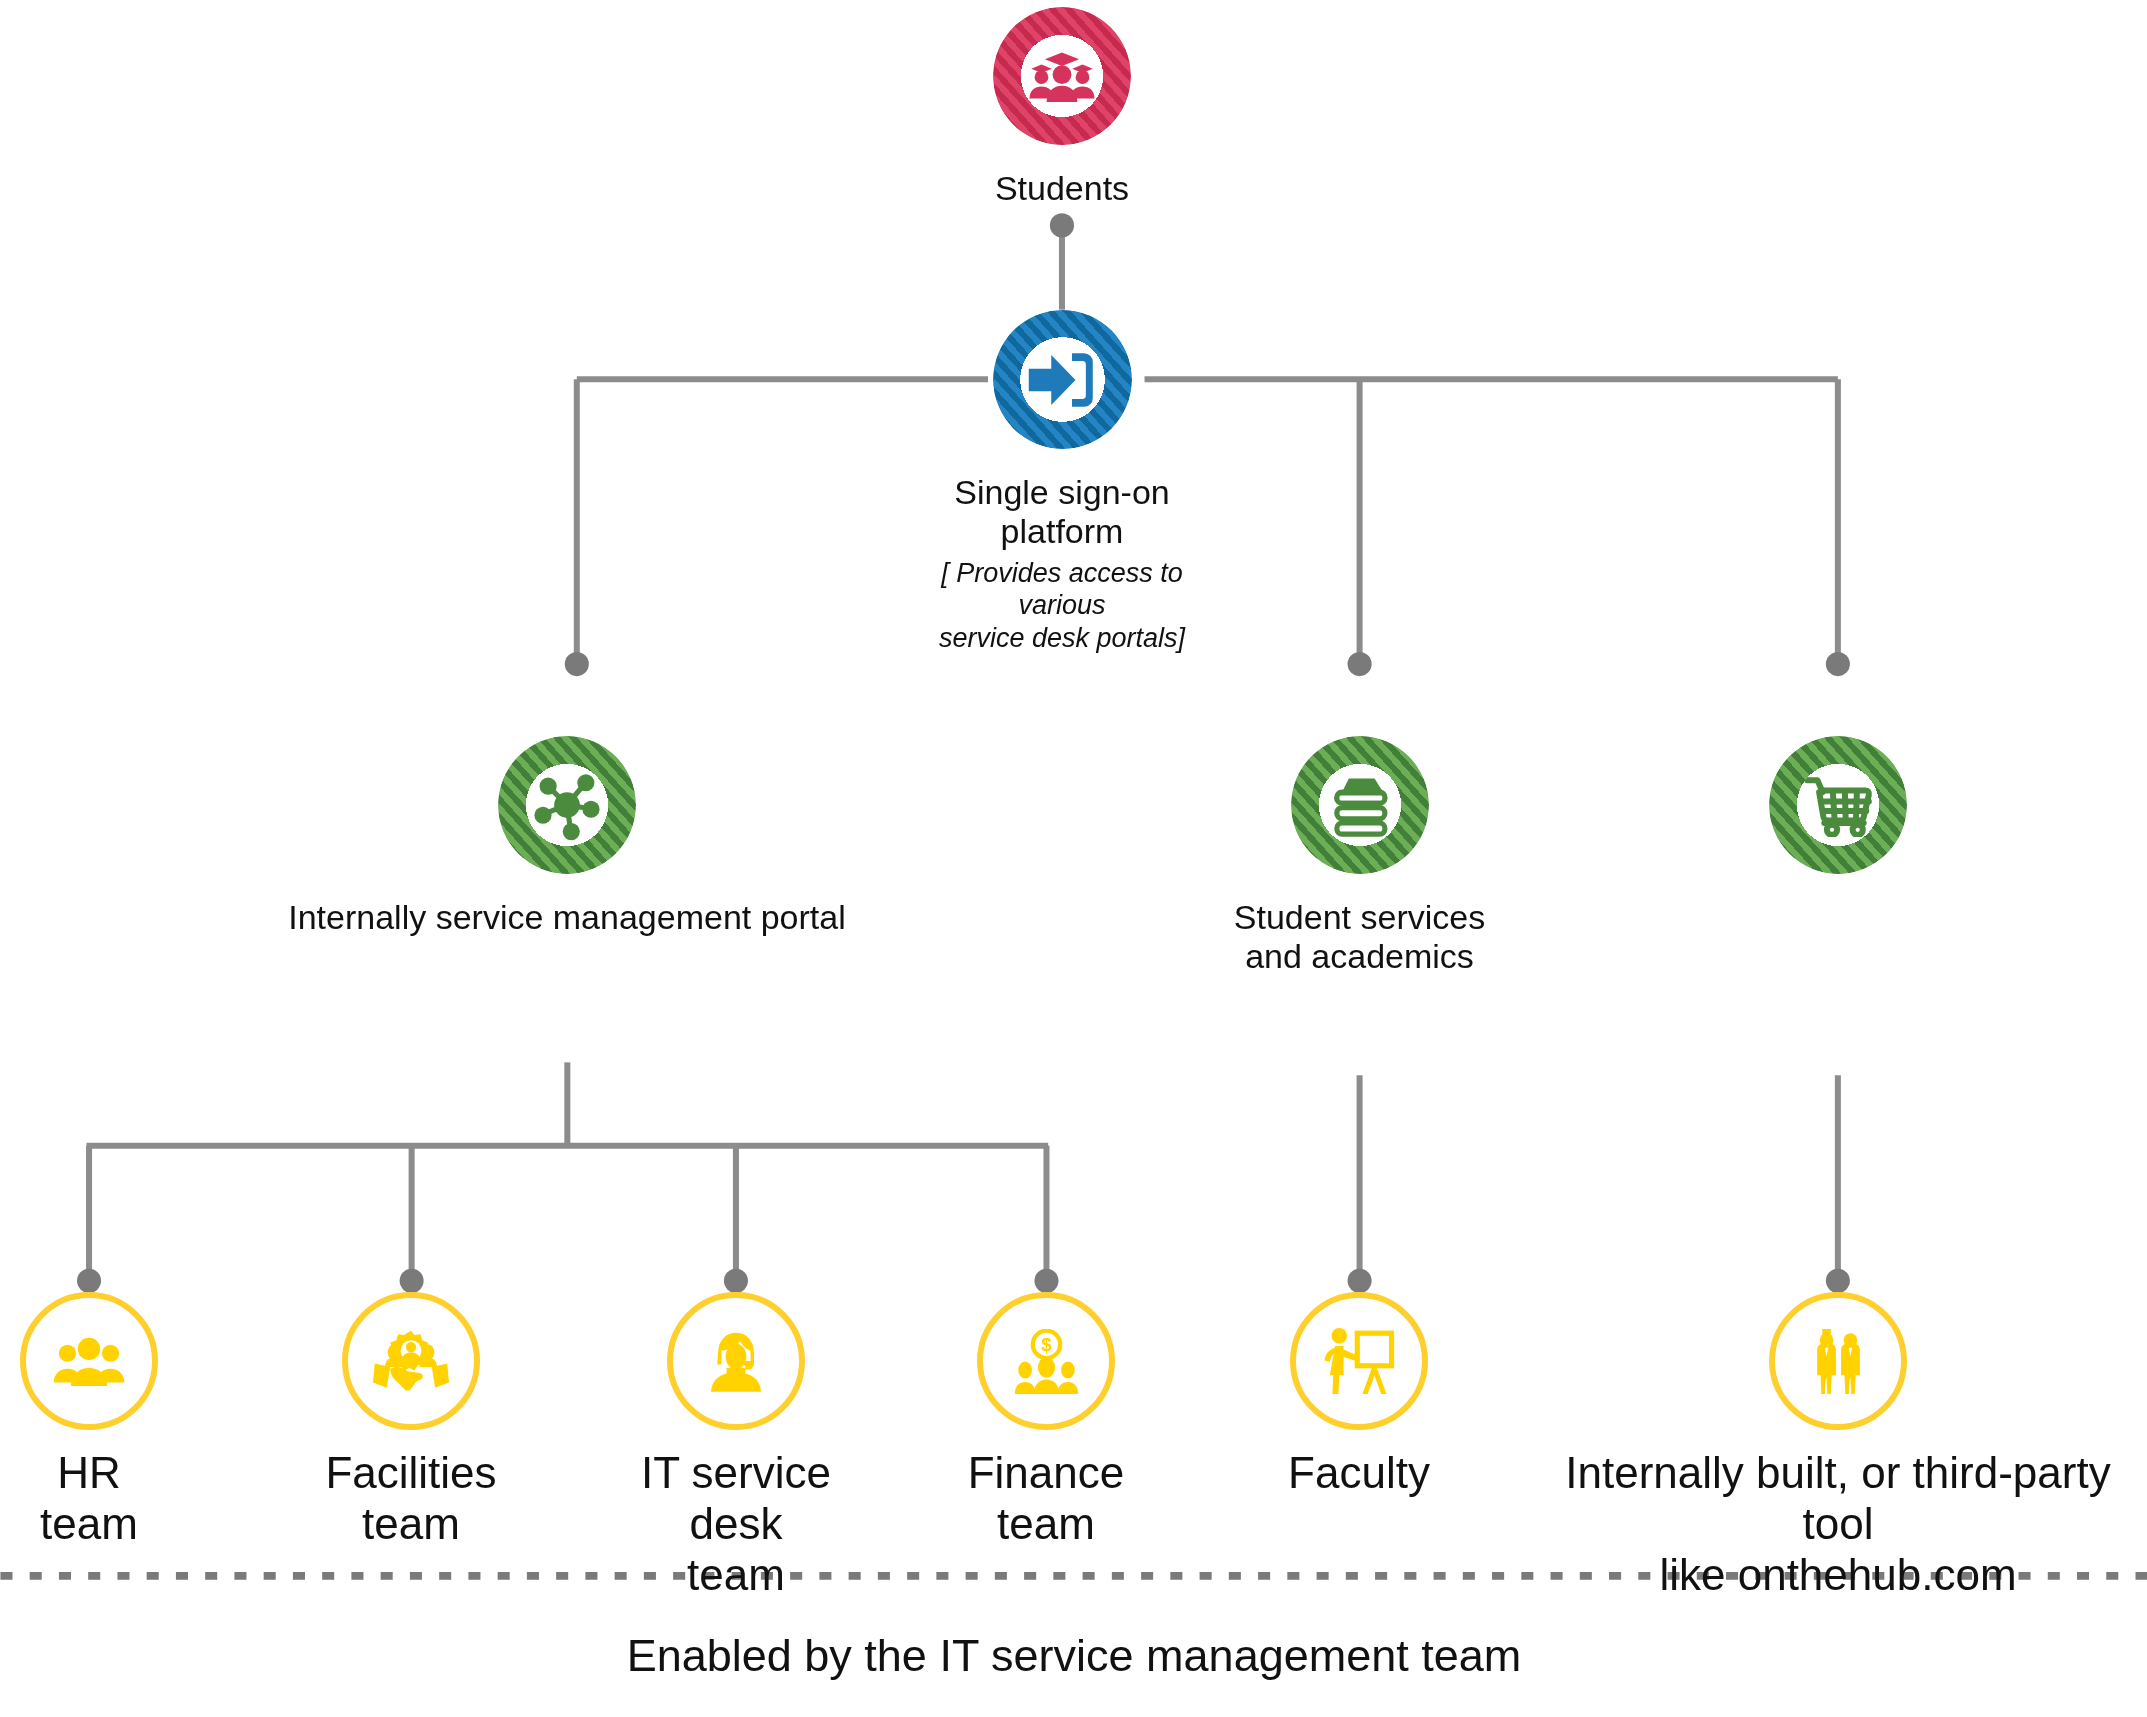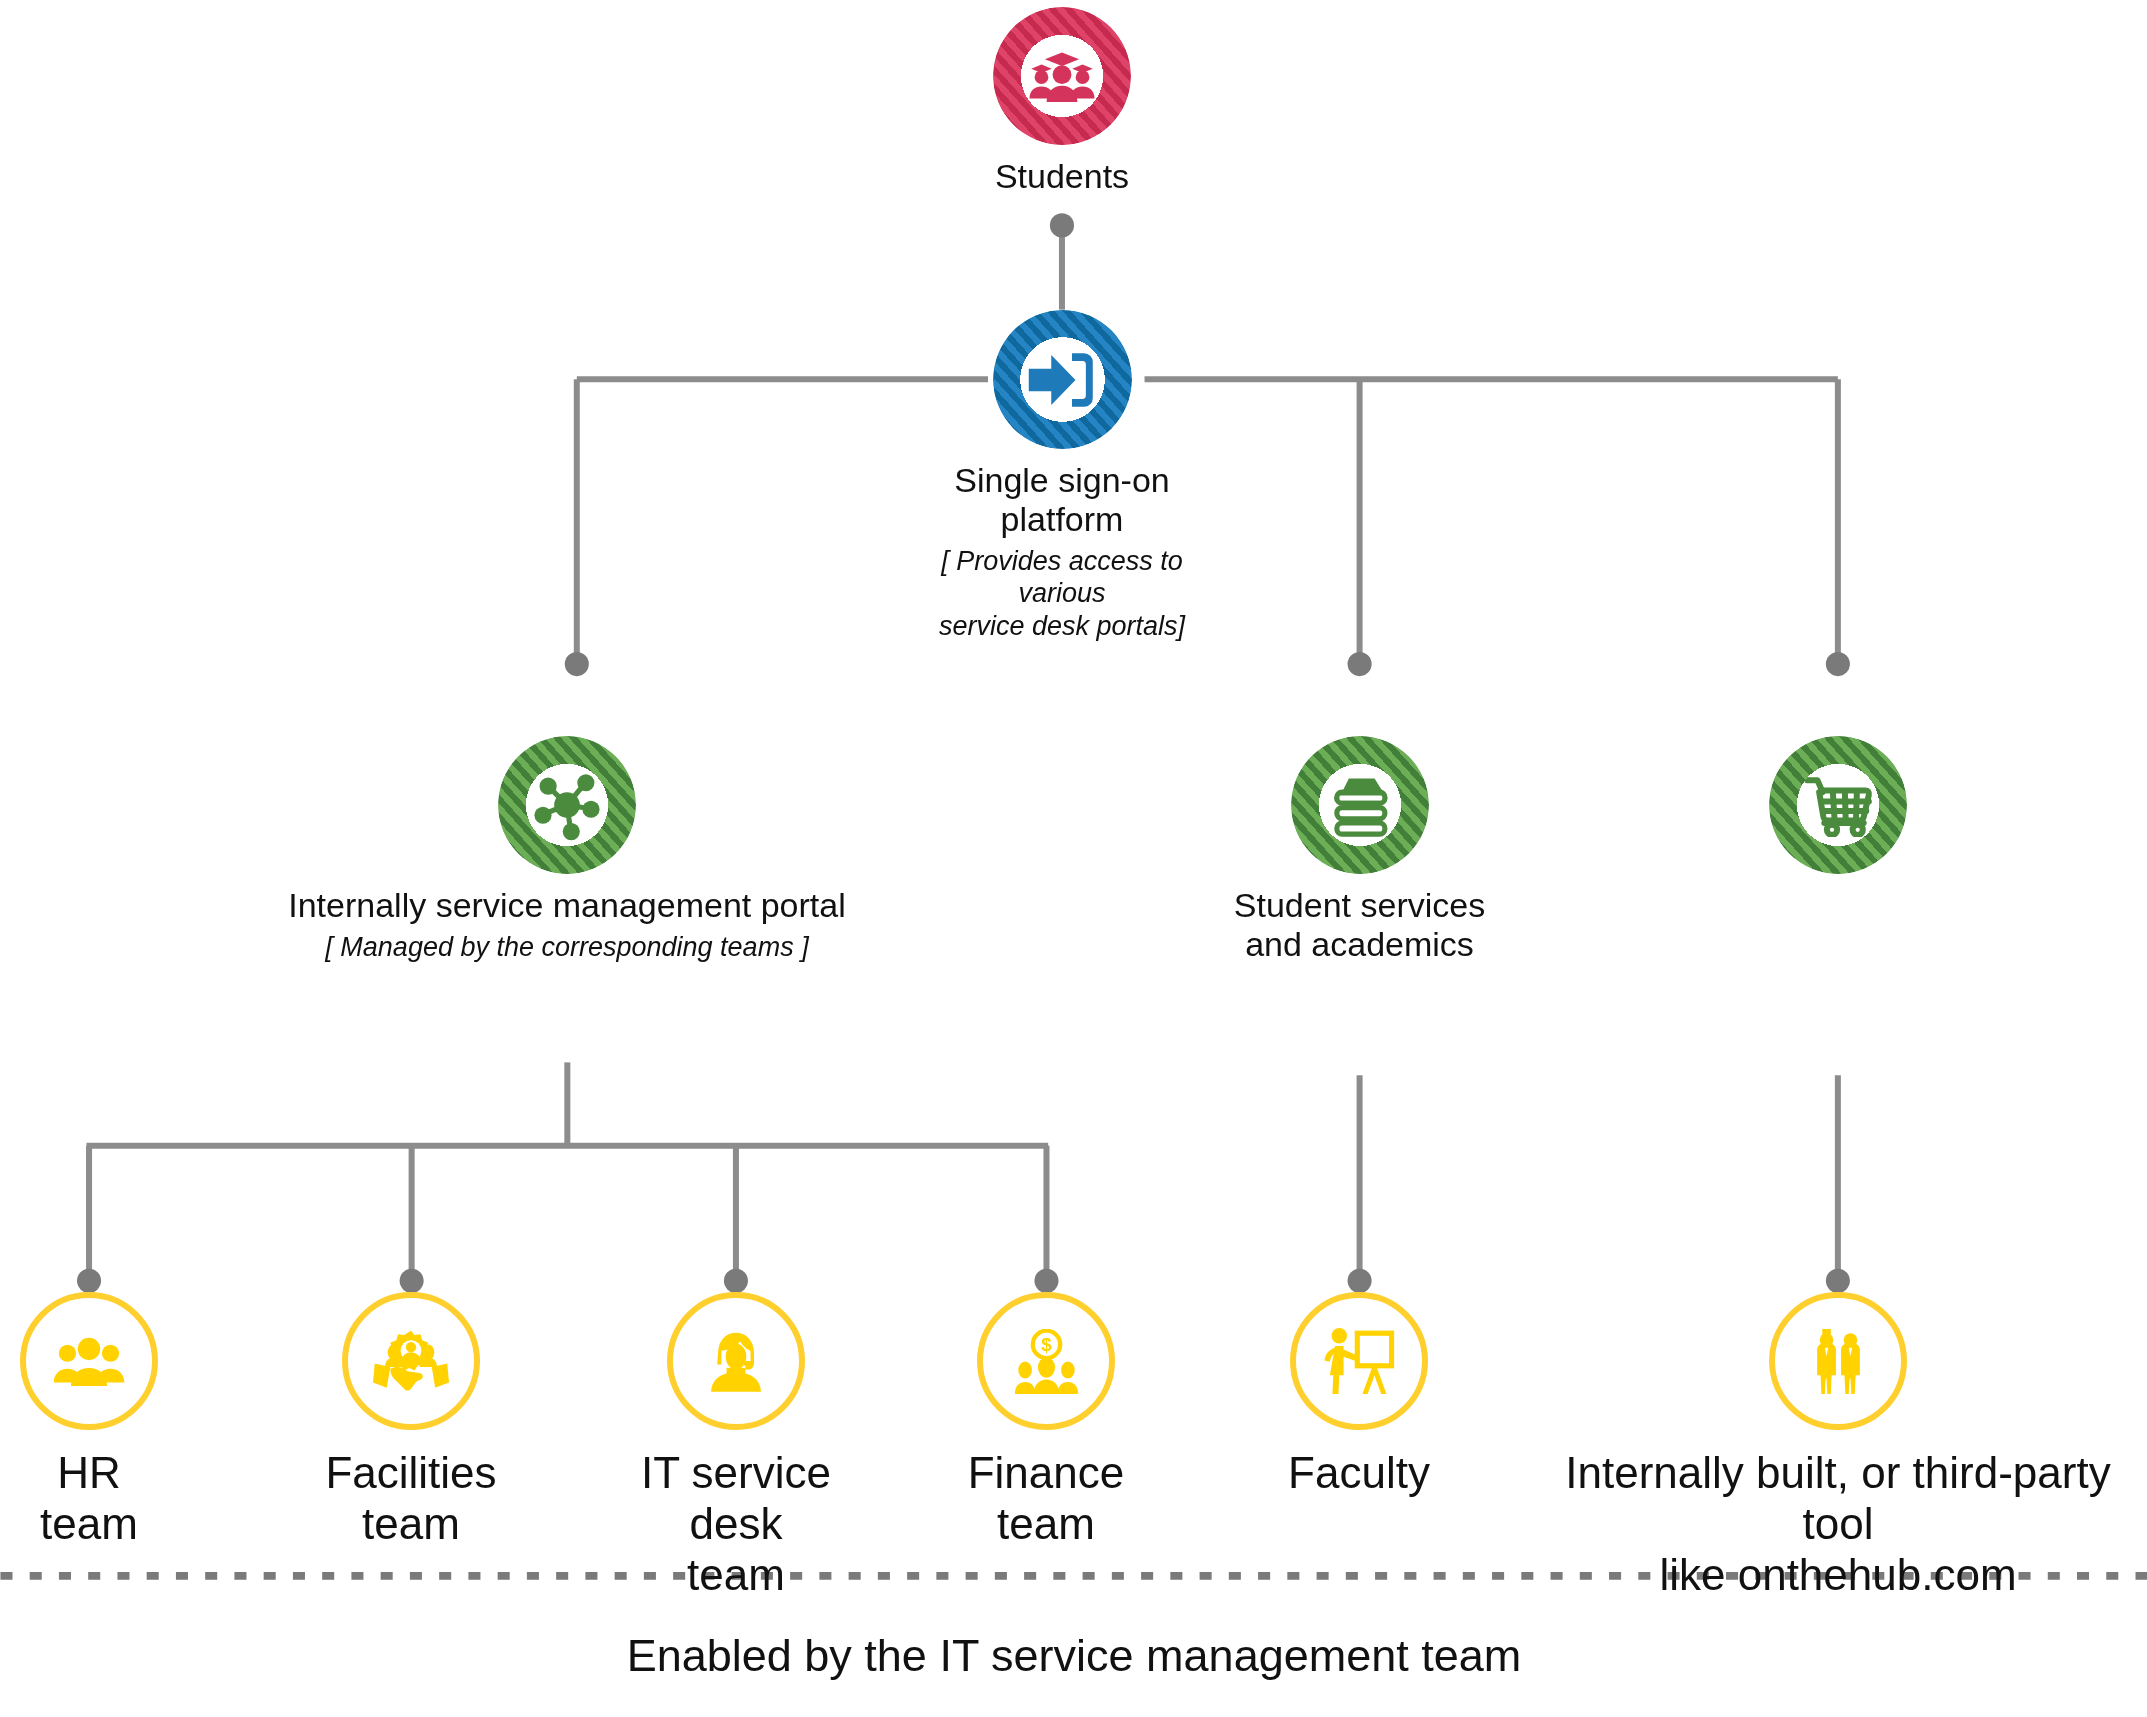--- a/index.html
+++ b/index.html
@@ -15,21 +15,21 @@
   .ring.striped{position:relative;background:#fff;}
   .ring.striped::before{
     content:"";position:absolute;inset:0;border-radius:50%;
     background:repeating-linear-gradient(48deg,var(--c1) 0 6px,var(--c2) 6px 12px);
     -webkit-mask: radial-gradient(circle, transparent calc(50% - var(--bw)), #000 calc(50% - var(--bw)));
     mask: radial-gradient(circle, transparent calc(50% - var(--bw)), #000 calc(50% - var(--bw)));
   }
   .ring.solid{border-style:solid;}
 
   .label{text-align:center;line-height:1.16;white-space:pre-line;color:#111;font-weight:400;}
-  .label.big{font-size:34px;margin-top:12px;}
+  .label.big{font-size:34px;margin-top:24px;}
   .label.mid{font-size:44px;margin-top:17px;}
   .sub{font-style:italic;font-size:27px;line-height:1.2;text-align:center;white-space:pre-line;margin-top:5.2px;color:#111;}
 
   .footer-text{position:absolute;left:0;width:2148px;text-align:center;font-size:45px;color:#111;}
 </style>
 </head>
 <body>
 
 <div id="stage">
 
@@ -121,21 +121,20 @@
           <circle cx="42" cy="42" r="15" stroke="none"></circle>
           <circle cx="20" cy="20" r="10" stroke="none"></circle>
           <circle cx="64" cy="16" r="10" stroke="none"></circle>
           <circle cx="14" cy="54" r="10" stroke="none"></circle>
           <circle cx="70" cy="47" r="10" stroke="none"></circle>
           <circle cx="47" cy="73" r="10" stroke="none"></circle>
         </svg>
       </span>
     </div>
     <div class="label big">Internally service management portal</div>
-    <div class="sub">[ Managed by the corresponding teams ]</div>
   </div>
 
   <div class="node" style="left:1166px;top:736px;width:387px;">
     <div class="ring striped" style="--c1:#42803A;--c2:#6BAE55;--bw:7.7px;width:138px;height:138px;">
       <span>
         <svg width="60" height="64" viewBox="0 0 70 74" fill="#4A8B3E">
           <path d="M14 22 L22 6 h30 l10 16 z"></path>
           <path d="M12 22h48a6 6 0 0 1 0 14H12a6 6 0 0 1 0-14zm0 4a3 3 0 0 0 0 6h48a3 3 0 0 0 0-6z"></path>
           <rect x="8" y="22" width="56" height="13" rx="6" fill="none" stroke="#4A8B3E" stroke-width="6"></rect>
           <rect x="8" y="40" width="56" height="13" rx="6" fill="none" stroke="#4A8B3E" stroke-width="6"></rect>

